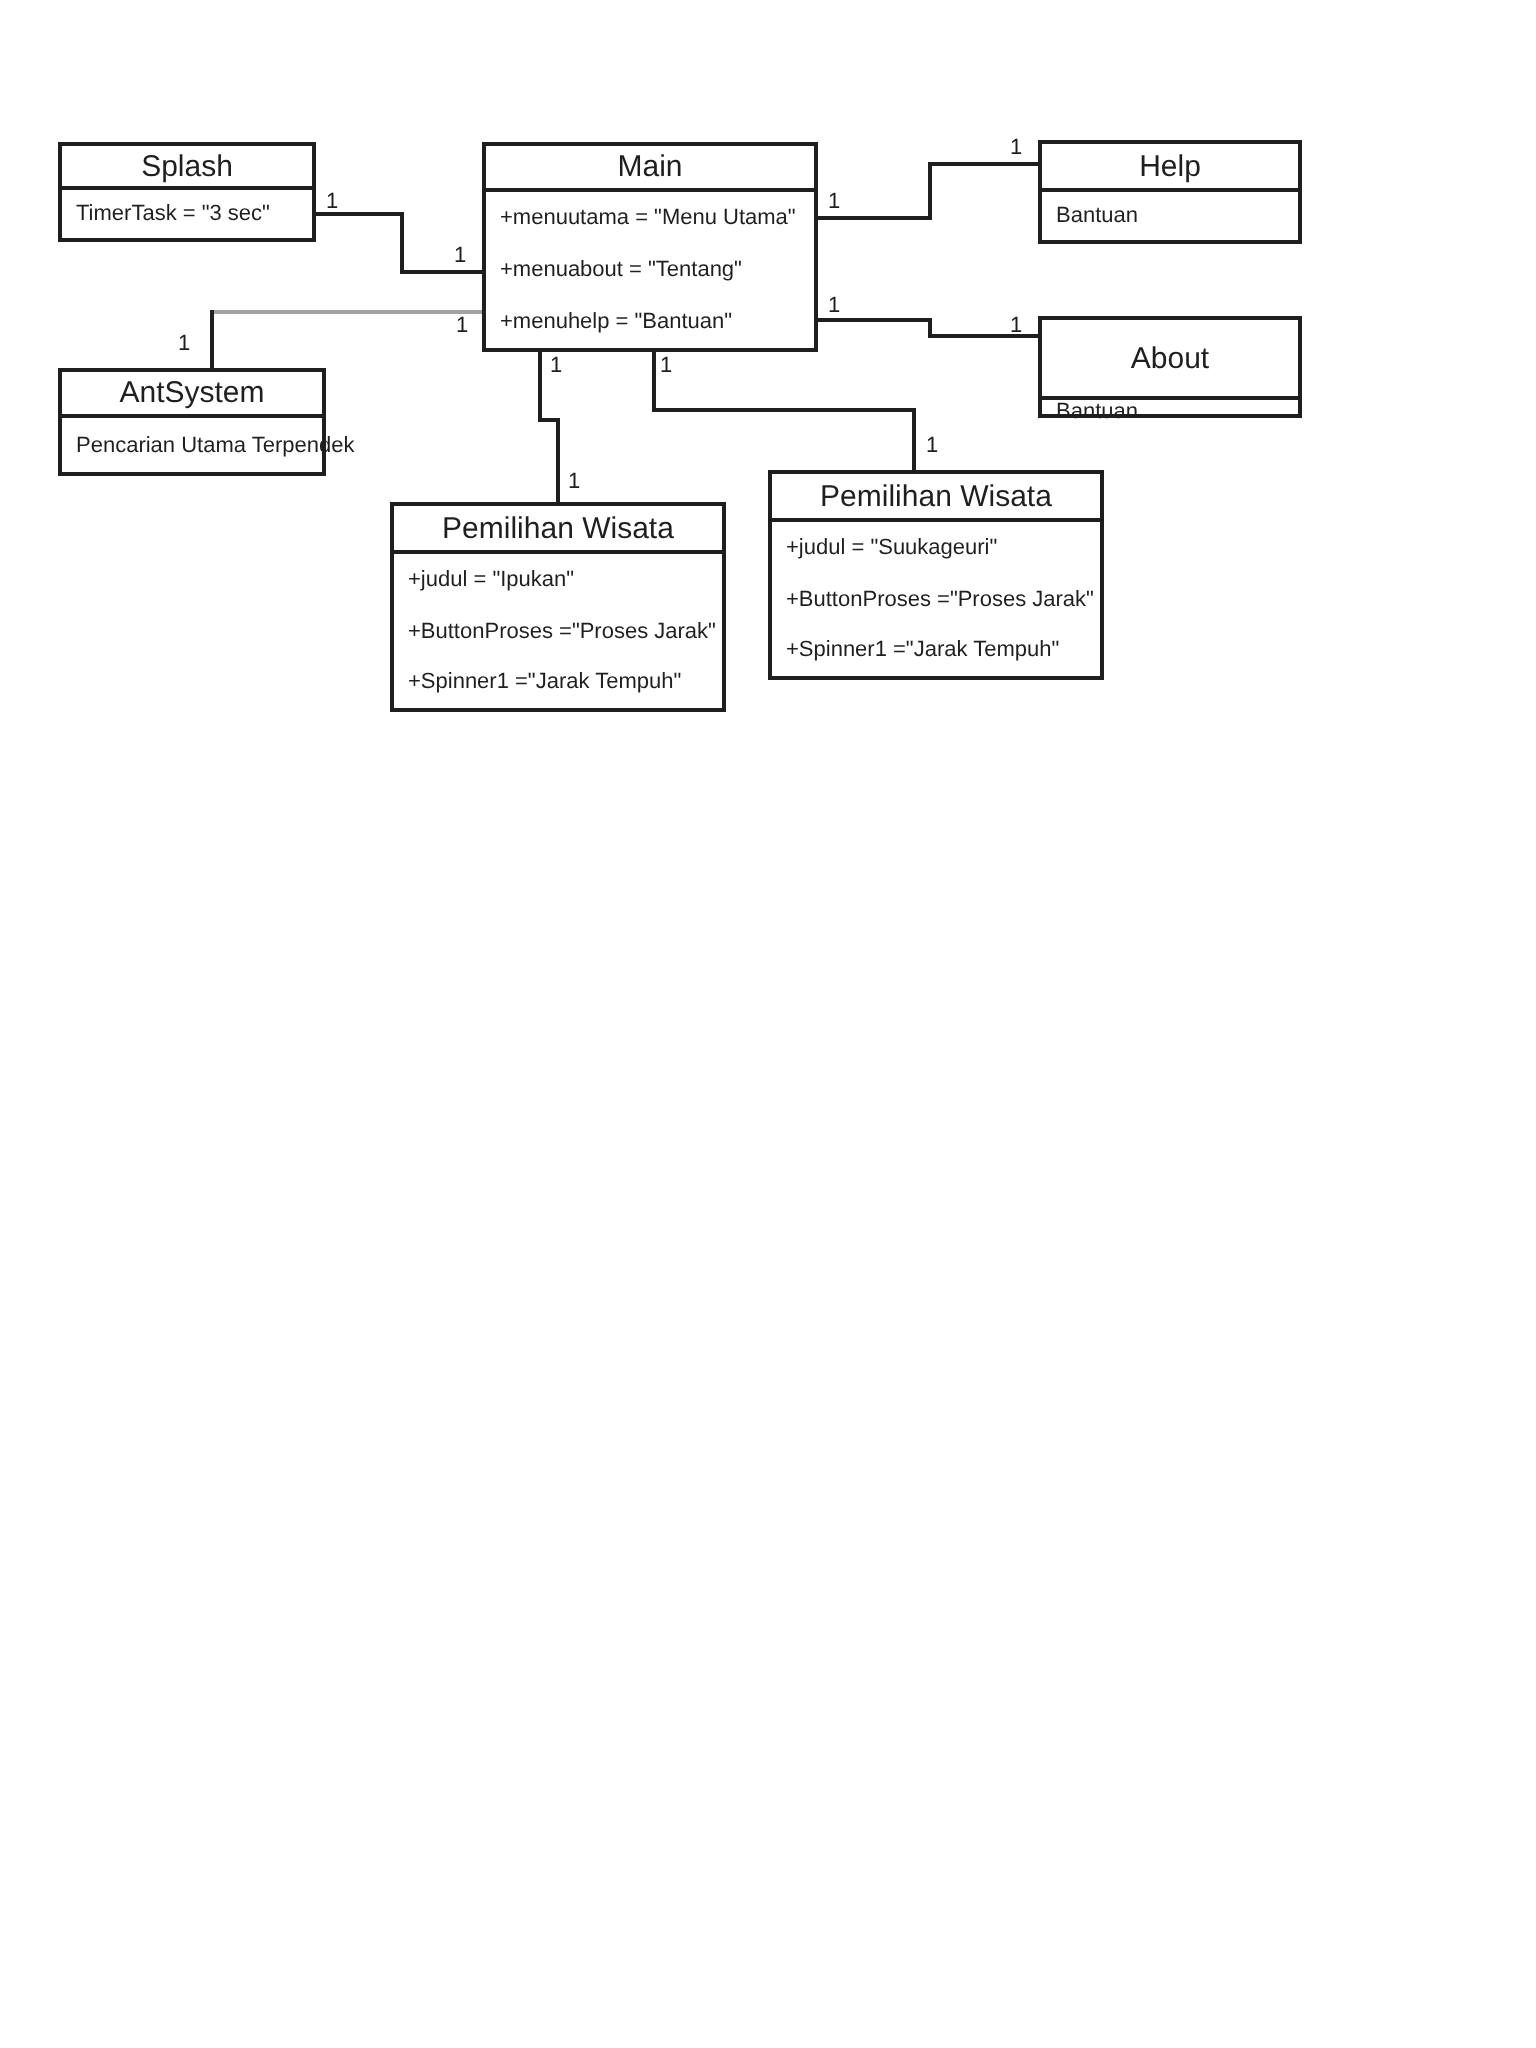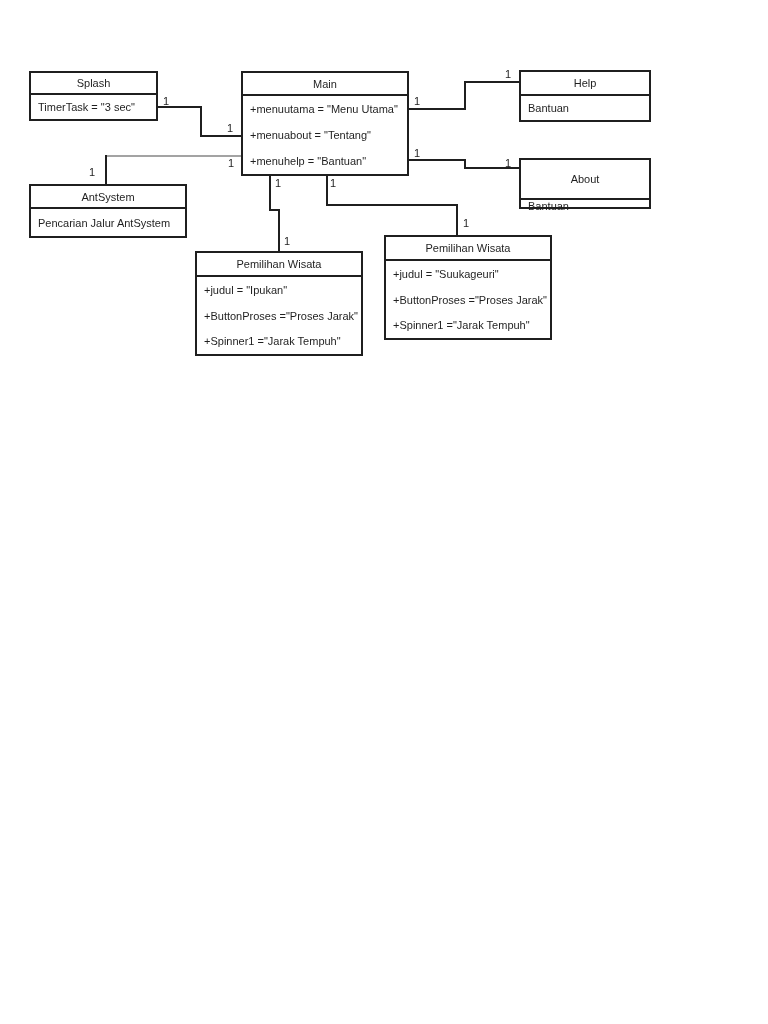--- a/index.html
+++ b/index.html
@@ -24,21 +24,21 @@
     display: flex;
     flex-direction: column;
     z-index: 2;
   }
   .uml-title {
     border-bottom: 2px solid #1f1f1f;
     box-sizing: border-box;
     display: flex;
     align-items: center;
     justify-content: center;
-    font-size: 11px;
+    font-size: 15px;
     flex: 0 0 auto;
     white-space: nowrap;
   }
   .uml-attrs {
     flex: 1 1 auto;
     display: flex;
     flex-direction: column;
   }
   .uml-attr {
     flex: 1 1 0;
@@ -129,24 +129,24 @@
     </div>
   </div>
 
   <div class="uml-box" style="left:519px;top:158px;width:132px;height:51px">
     <div class="uml-title" style="height:40px">About</div>
     <div class="uml-attrs">
       <div class="uml-attr">Bantuan</div>
     </div>
   </div>
 
-  <div class="uml-box" style="left:29px;top:184px;width:158px;height:54px">
+  <div class="uml-box" style="left:29px;top:184px;width:134px;height:54px">
     <div class="uml-title" style="height:23px">AntSystem</div>
     <div class="uml-attrs">
-      <div class="uml-attr">Pencarian Jalur AntSystem</div>
+      <div class="uml-attr">Pencarian Utama Terpendek</div>
     </div>
   </div>
 
   <div class="uml-box" style="left:195px;top:251px;width:168px;height:105px">
     <div class="uml-title" style="height:24px">Pemilihan Wisata</div>
     <div class="uml-attrs">
       <div class="uml-attr">+judul = "Ipukan"</div>
       <div class="uml-attr">+ButtonProses ="Proses Jarak"</div>
       <div class="uml-attr">+Spinner1 ="Jarak Tempuh"</div>
     </div>

